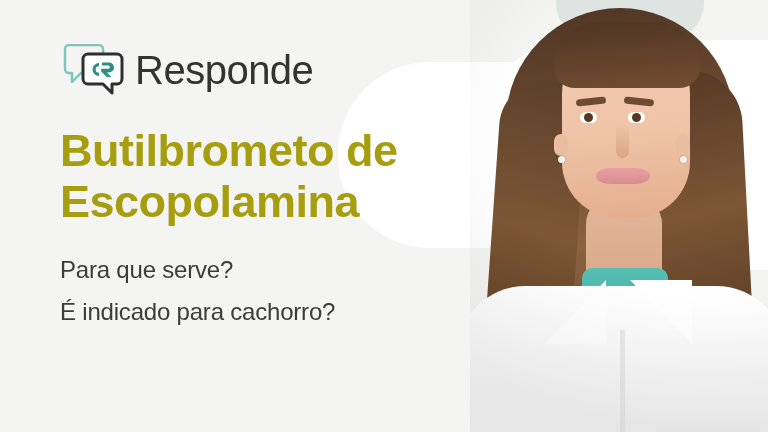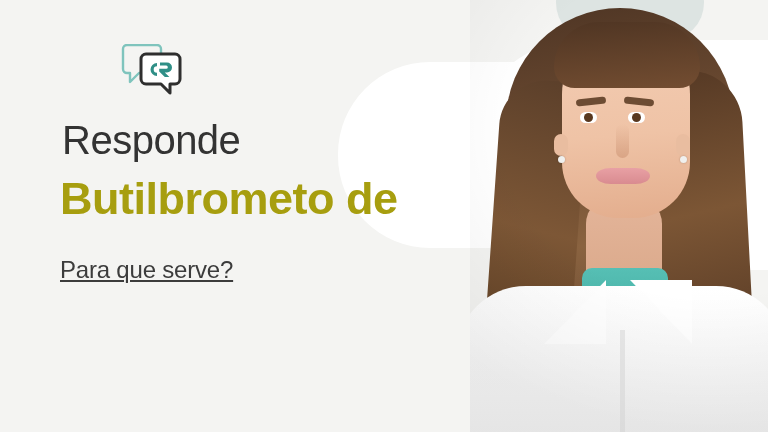--- a/index.html
+++ b/index.html
@@ -107,43 +107,43 @@
     background:#e9e9e9;
   }
   .p-shadow{
     position:absolute;left:0;top:0;width:298px;height:432px;
     background:radial-gradient(120% 70% at 80% 30%, rgba(0,0,0,0) 55%, rgba(0,0,0,.06) 100%);
     pointer-events:none;
   }
 
   
   .logo{
-    position:absolute;left:62px;top:44px;display:flex;align-items:center;gap:24px;flex-direction:column;
+    position:absolute;left:62px;top:44px;display:flex;align-items:center;gap:11px;
   }
   .logo-mark{position:relative;width:62px;height:52px;}
   .logo-word{
     font-size:40px;font-weight:400;color:#333333;letter-spacing:-.5px;
     line-height:1;white-space:nowrap;
   }
 
   
   .headline{
     position:absolute;left:60px;top:126px;width:470px;
     font-size:45px;font-weight:700;line-height:1.13;
     color:#a79e0f;letter-spacing:-.5px;
   }
-  .headline .ln{display:block;margin-top:48px;}
+  .headline .ln{display:block;}
 
   
   .questions{
     position:absolute;left:60px;top:249px;width:450px;
   }
   .q{
     font-size:24px;line-height:1.75;color:#3c3c3c;font-weight:400;
-    letter-spacing:-.2px;white-space:nowrap;text-decoration:underline;
+    letter-spacing:-.2px;white-space:nowrap;
   }
 </style>
 </head>
 <body>
 
 <div id="stage">
 
   <div class="shape-grey-pill"></div>
   <div class="shape-white-blob"></div>
   <div class="shape-white-blob2"></div>
@@ -182,19 +182,21 @@
         <path d="M21 15 a5 5 0 0 1 5-5 h29 a5 5 0 0 1 5 5 v20 a5 5 0 0 1 -5 5 h-5 v9 l-9 -9 h-15 a5 5 0 0 1 -5 -5 z" fill="#ffffff" stroke="#2f2f2f" stroke-width="3" stroke-linejoin="round"></path>
         <path d="M37 19 a6.5 6.5 0 1 0 0 13 l0 -3.2 a3.3 3.3 0 1 1 0 -6.6 z" fill="#2f8f87"></path>
         <path d="M40 18.5 h7 a5 5 0 0 1 0 10 h-2.2 l4.6 4.5 h-4.6 l-5.6 -5.6 v-2.6 h7 a1.6 1.6 0 0 0 0 -3.2 h-6.2 z" fill="#2f8f87"></path>
       </svg>
     </div>
     <div class="logo-word">Responde</div>
   </div>
 
   <div class="headline">
     <span class="ln">Butilbrometo de</span>
+    <span class="ln">Escopolamina</span>
   </div>
 
   <div class="questions">
     <div class="q">Para que serve?</div>
+    <div class="q">É indicado para cachorro?</div>
   </div>
 
 </div>
 
 </body></html>

